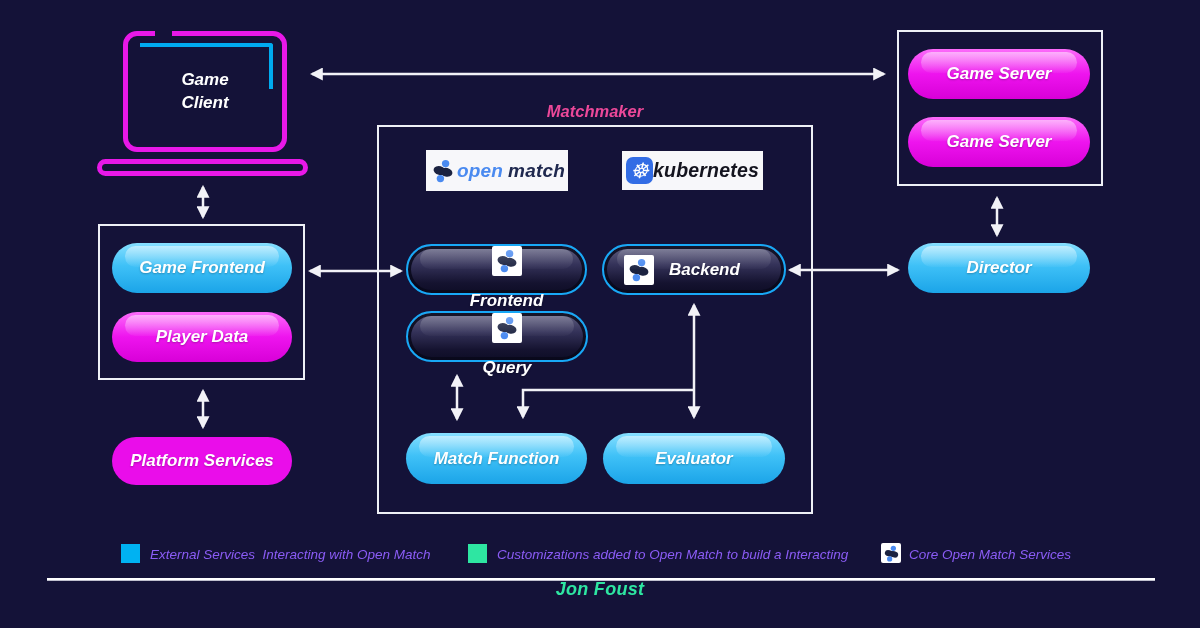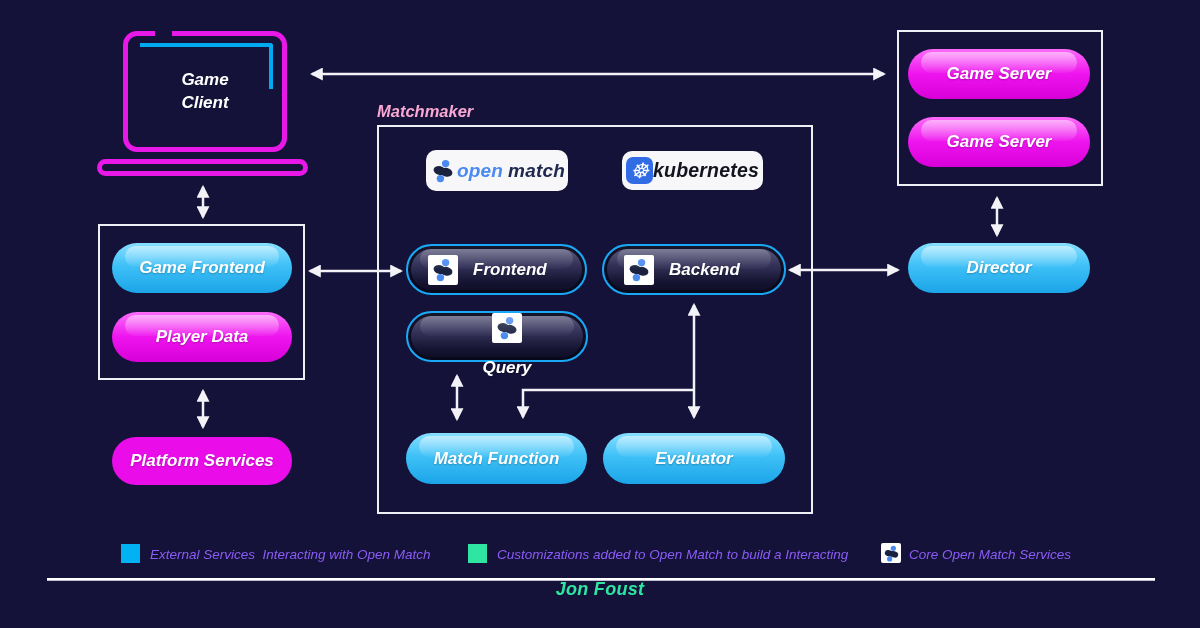--- a/index.html
+++ b/index.html
@@ -6,42 +6,42 @@
   *{box-sizing:border-box;}
   .canvas{
     position:relative;width:1200px;height:628px;overflow:hidden;
     background:#141238;
     font-family:"Liberation Sans",sans-serif;
     color:#ffffff;
     font-style:italic;
   }
   
   .wbox{position:absolute;border:2px solid #eef0f6;background:transparent;}
-  .section-title{position:absolute;font-weight:bold;font-size:16.5px;color:#f9a8d4;text-align:left;}
+  .section-title{position:absolute;font-weight:bold;font-size:16.5px;color:#ec4899;text-align:center;}
   
   .pill{position:absolute;border-radius:27px;display:flex;align-items:center;justify-content:center;
         font-weight:bold;font-size:17px;color:#ffffff;text-shadow:0 1px 2px rgba(0,0,0,.25);}
   .pill .gloss{position:absolute;left:7%;right:7%;top:3px;height:42%;border-radius:999px;
         background:linear-gradient(180deg,rgba(255,255,255,.5),rgba(255,255,255,.04));pointer-events:none;}
   .pill-cyan{background:linear-gradient(180deg,#86dfff 0%,#3fc1f7 45%,#1ba4e8 100%);}
   .pill-magenta{background:linear-gradient(180deg,#fc6cfa 0%,#ee14ee 50%,#d800d8 100%);}
   .pill-magenta-flat{background:#ea0dea;}
   .pill-dark{
     border:2px solid #18a8f6;
     background:linear-gradient(180deg,#605f80 0%,#343259 40%,#151330 78%,#0e0d26 100%);
     box-shadow:inset 0 0 0 3px rgba(8,8,26,.85);
     justify-content:flex-start;padding-left:20px;gap:15px;
   }
   .pill-dark .gloss{background:linear-gradient(180deg,rgba(255,255,255,.22),rgba(255,255,255,.02));}
   
   .om-chip{display:flex;align-items:center;justify-content:center;background:#ffffff;border-radius:2px;flex:0 0 auto;}
   .om-chip.size30{width:30px;height:30px;}
   .om-chip.size20{width:20px;height:20px;}
   
-  .logo-badge{position:absolute;background:#f7f7fa;border-radius:10px;display:flex;align-items:center;
+  .logo-badge{position:absolute;background:#f7f7fa;border-radius:0;display:flex;align-items:center;
               justify-content:center;color:#1d2650;}
   .om-word1{color:#4a8af0;font-weight:bold;font-size:19px;letter-spacing:.2px;}
   .om-word2{color:#20294f;font-weight:bold;font-size:19px;letter-spacing:.2px;}
   .k8s-icon{width:27px;height:27px;border-radius:26%;background:#326ce5;color:#ffffff;display:flex;
             align-items:center;justify-content:center;font-size:21px;line-height:1;}
   .k8s-word{color:#14141f;font-weight:bold;font-size:19.5px;letter-spacing:.2px;}
   
   .laptop-screen{position:absolute;left:123px;top:31px;width:164px;height:121px;
                  border:5px solid #e818e8;border-radius:14px;}
   .laptop-gap{position:absolute;top:-5px;left:27px;width:17px;height:5px;background:#141238;}
@@ -128,21 +128,21 @@
         </svg>
     </span>
     <span><span class="om-word1">open</span><span class="om-word2" style="margin-left:5px;">match</span></span>
   </div>
 
   <div class="logo-badge" style="left:622px;top:151px;width:141px;height:39px;">
     <span class="k8s-icon">☸</span>
     <span class="k8s-word">kubernetes</span>
   </div>
 
-  <div class="pill pill-dark" style="left:406px;top:244px;width:181px;height:51px;">
+  <div class="pill pill-dark" style="left:406px;top:244px;width:181px;height:51px;flex-direction:column;">
     <div class="gloss"></div>
     <span class="om-chip size30">
       <svg width="24" height="24" viewBox="0 0 24 24">
           <use href="#om-glyph"></use>
         </svg>
     </span>
     <span>Frontend</span>
   </div>
   <div class="pill pill-dark" style="left:602px;top:244px;width:184px;height:51px;text-align:center;">
     <div class="gloss"></div>

